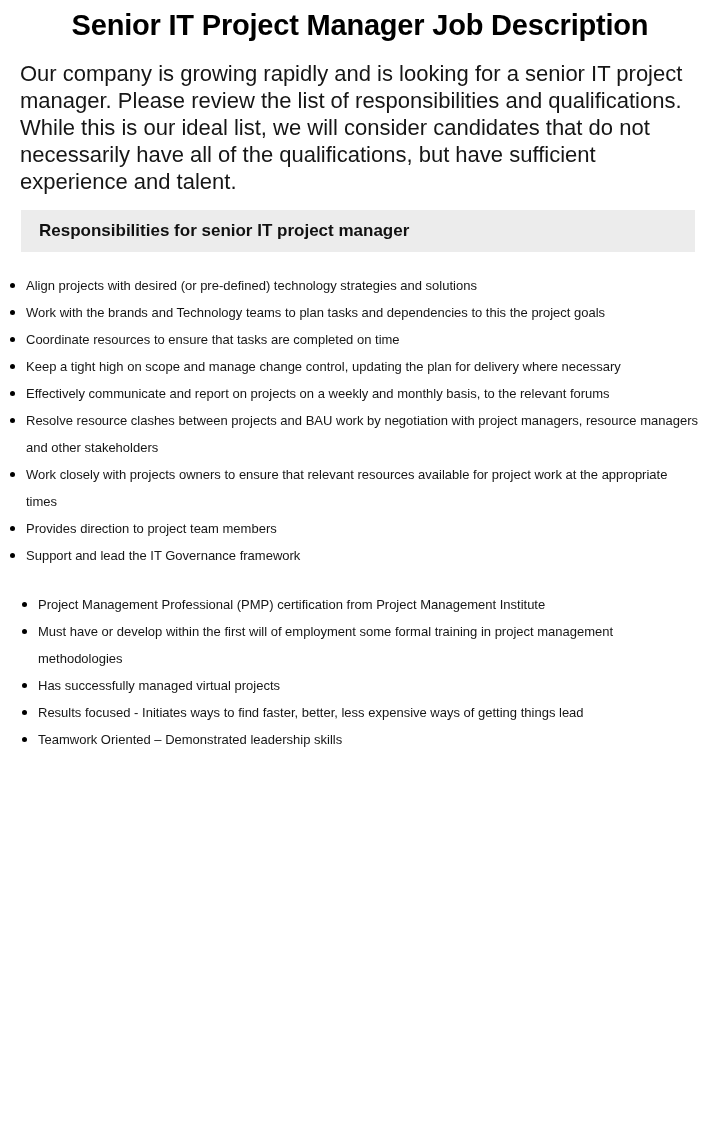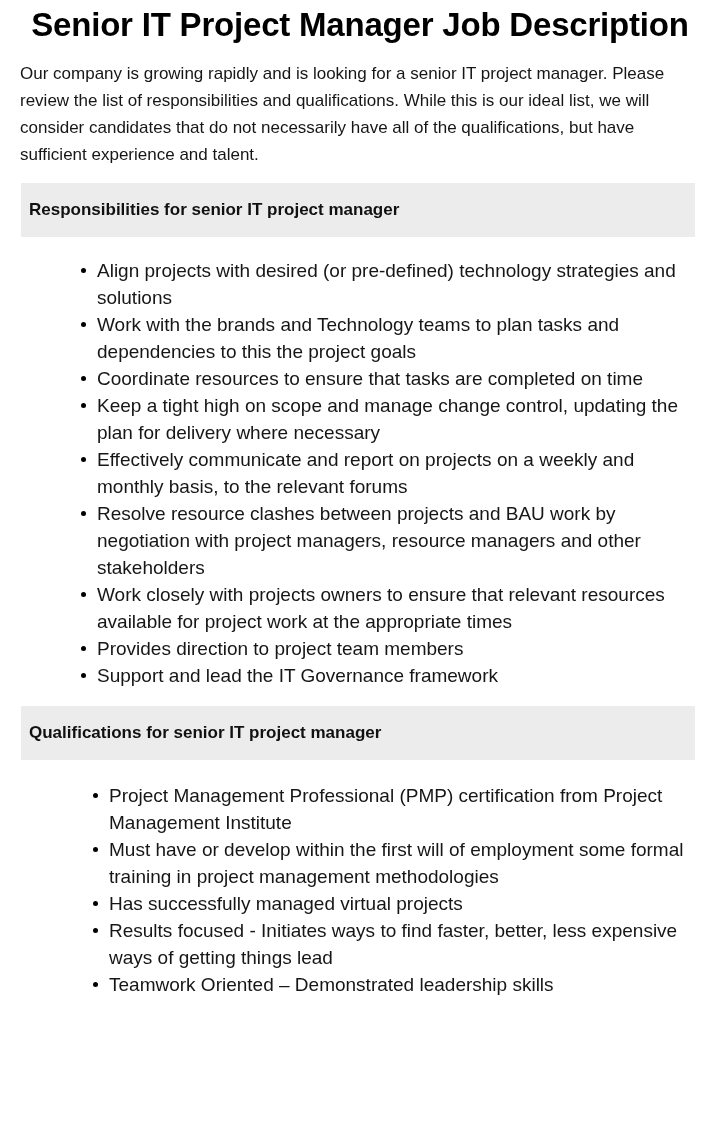--- a/index.html
+++ b/index.html
@@ -15,57 +15,57 @@
     -webkit-font-smoothing: antialiased;
   }
   .page {
     width: 720px;
     padding: 7px 0 28px 0;
     box-sizing: border-box;
   }
   .page-title {
     margin: 0;
     padding: 0 20px;
-    font-size: 33px;
+    font-size: 29px;
     line-height: 36px;
     font-weight: 800;
     letter-spacing: -0.2px;
     text-align: center;
     color: #000000;
   }
   .intro {
     margin: 17px 20px 0 20px;
-    font-size: 17px;
+    font-size: 22px;
     line-height: 27px;
     color: var(--text-color, #161616);
   }
   .section { margin: 0; }
   .section-bar {
     margin: 15px 25px 0 21px;
-    height: 54px;
+    height: 42px;
     background: var(--bar-bg, #ececec);
     display: flex;
     align-items: center;
     box-sizing: border-box;
-    padding-left: 8px;
+    padding-left: 18px;
   }
   .section:nth-of-type(2) .section-bar {
     margin-top: 17px;
   }
   .section-heading {
     font-size: 17px;
     font-weight: 700;
     line-height: 20px;
     color: #111111;
   }
   ul.bullet-list {
     list-style: none;
     margin: 20px 20px 0 0;
-    padding: 0 0 0 97px;
-    font-size: 19px;
+    padding: 0 0 0 26px;
+    font-size: 13px;
     line-height: 27px;
   }
   .section:nth-of-type(2) ul.bullet-list {
     margin-top: 22px;
     margin-left: 12px;
   }
   ul.bullet-list li {
     position: relative;
     margin: 0;
     padding: 0;
@@ -101,23 +101,20 @@
         <li>Keep a tight high on scope and manage change control, updating the plan for delivery where necessary</li>
         <li>Effectively communicate and report on projects on a weekly and monthly basis, to the relevant forums</li>
         <li>Resolve resource clashes between projects and BAU work by negotiation with project managers, resource managers and other stakeholders</li>
         <li>Work closely with projects owners to ensure that relevant resources available for project work at the appropriate times</li>
         <li>Provides direction to project team members</li>
         <li>Support and lead the IT Governance framework</li>
       </ul>
   </section>
 
   <section class="section">
-    <div class="section-bar">
-      <span class="section-heading">Qualifications for senior IT project manager</span>
-    </div>
     <ul class="bullet-list">
         <li>Project Management Professional (PMP) certification from Project Management Institute</li>
         <li>Must have or develop within the first will of employment some formal training in project management methodologies</li>
         <li>Has successfully managed virtual projects</li>
         <li>Results focused - Initiates ways to find faster, better, less expensive ways of getting things lead</li>
         <li>Teamwork Oriented – Demonstrated leadership skills</li>
       </ul>
   </section>
 
 </div>

